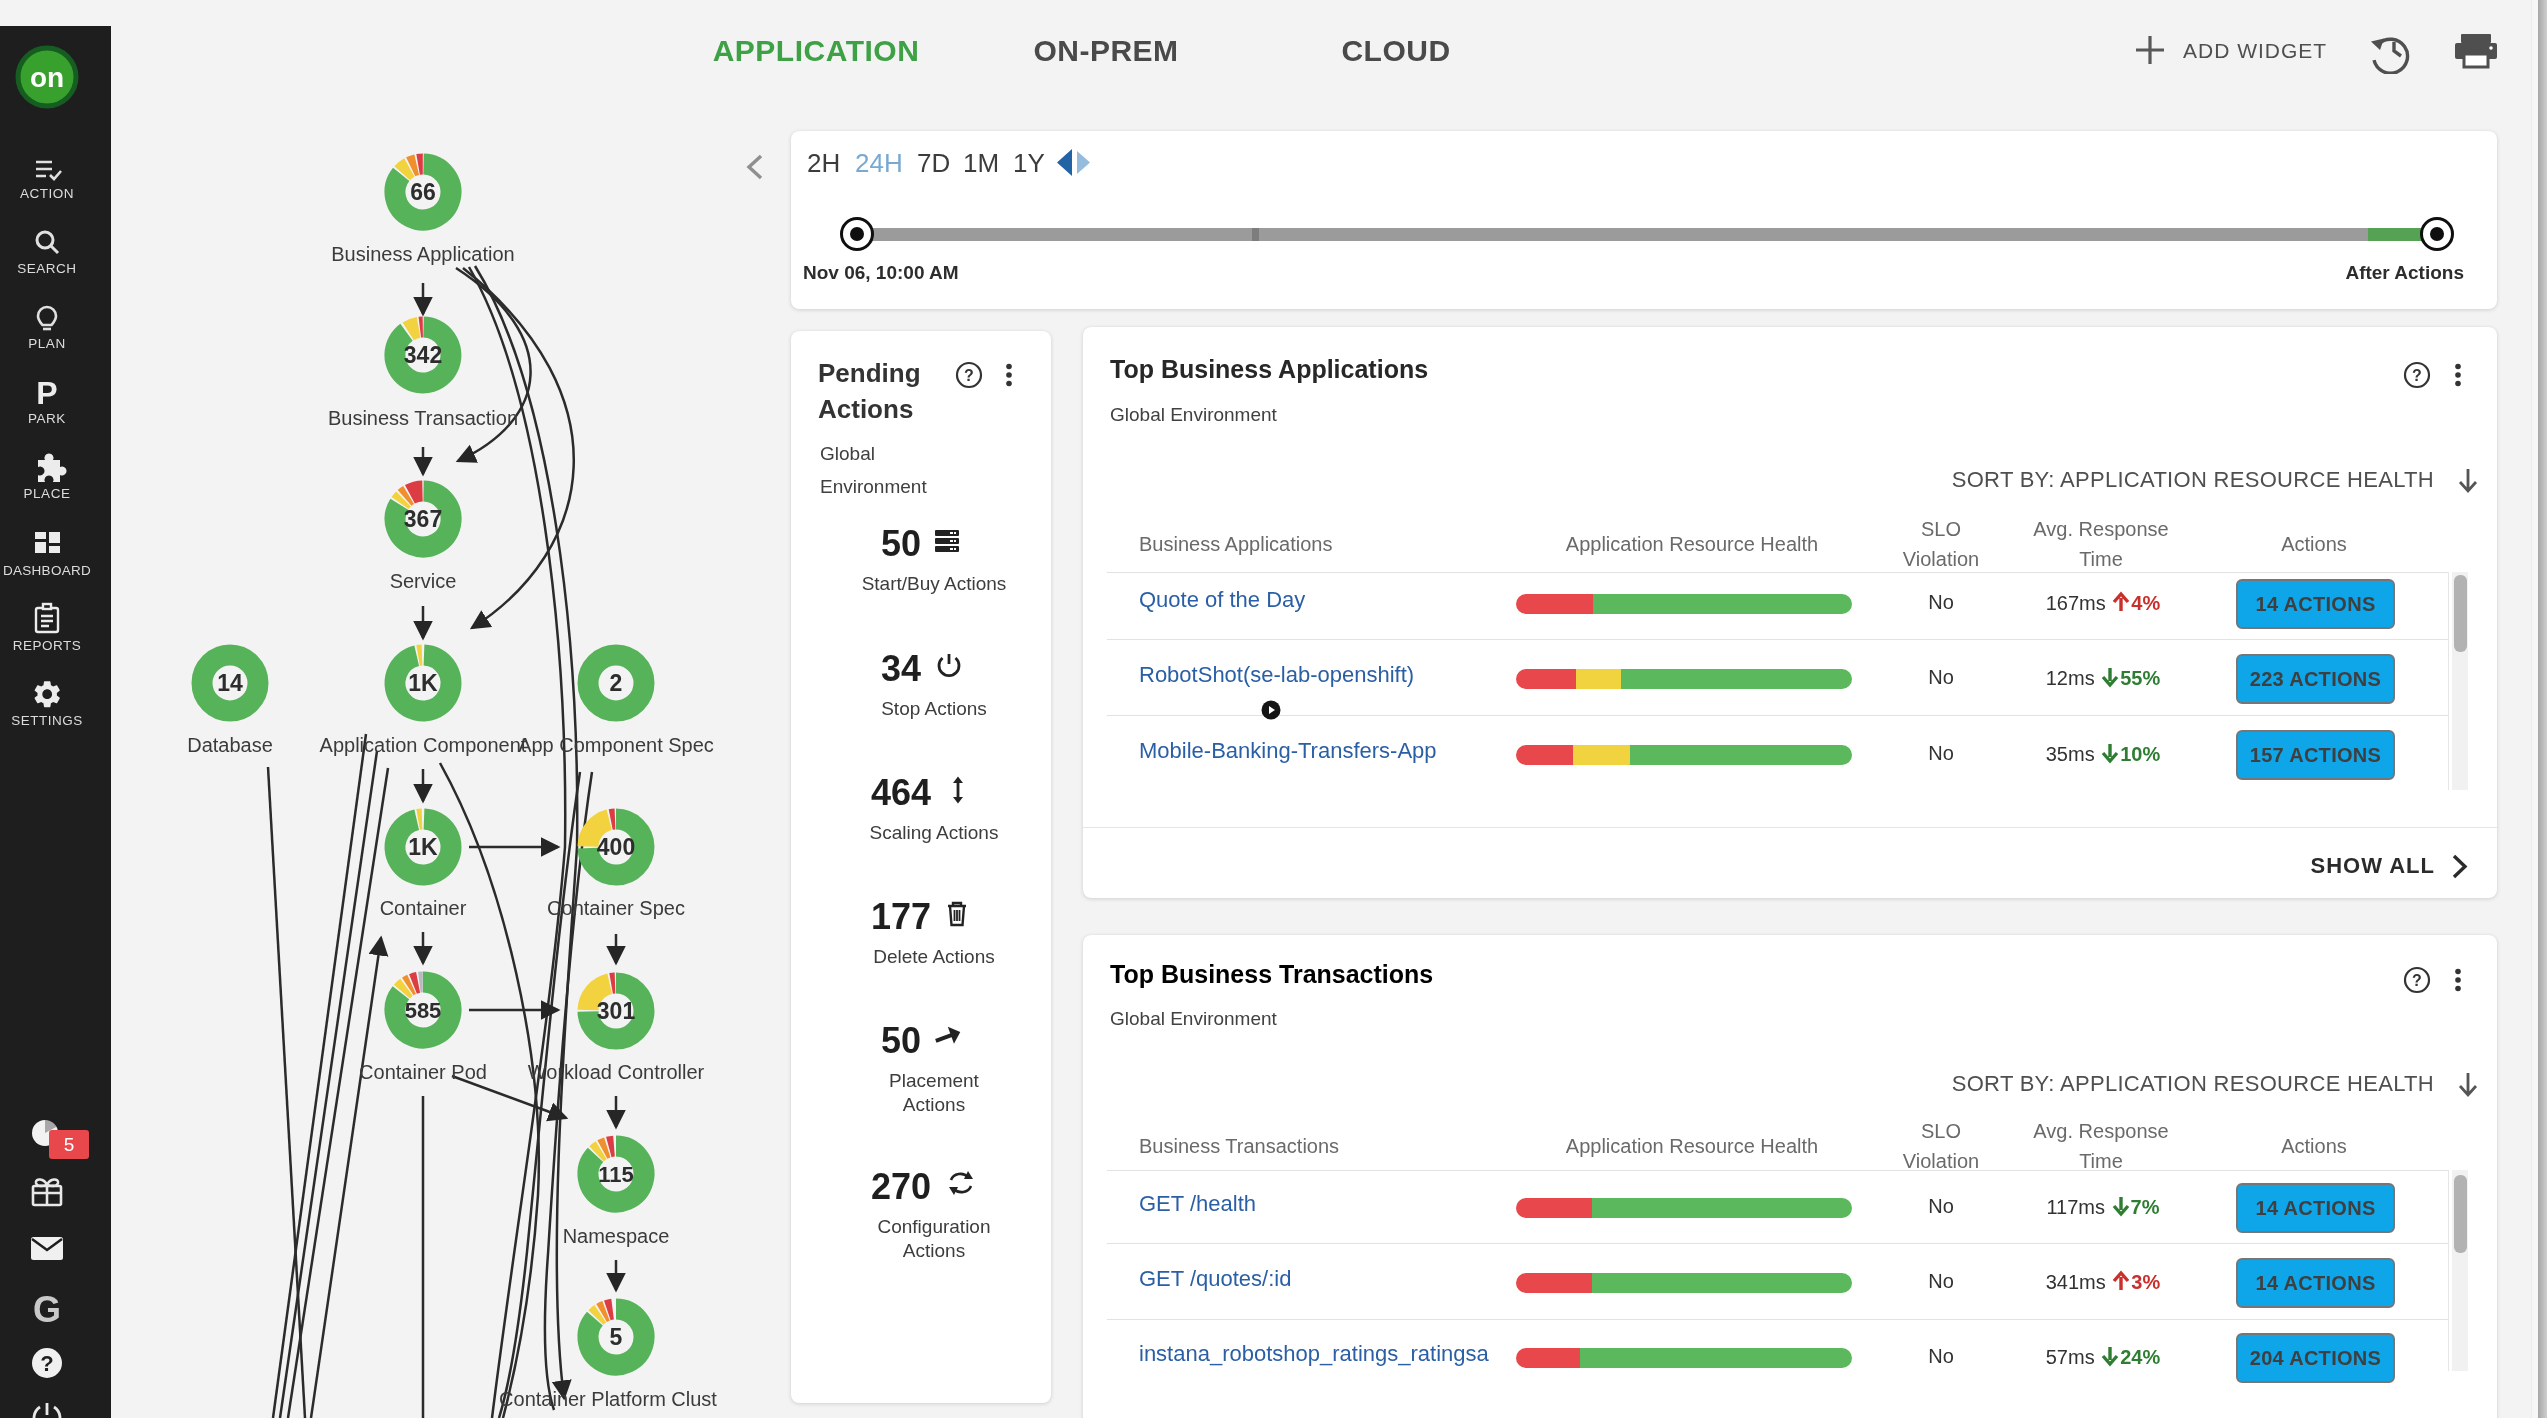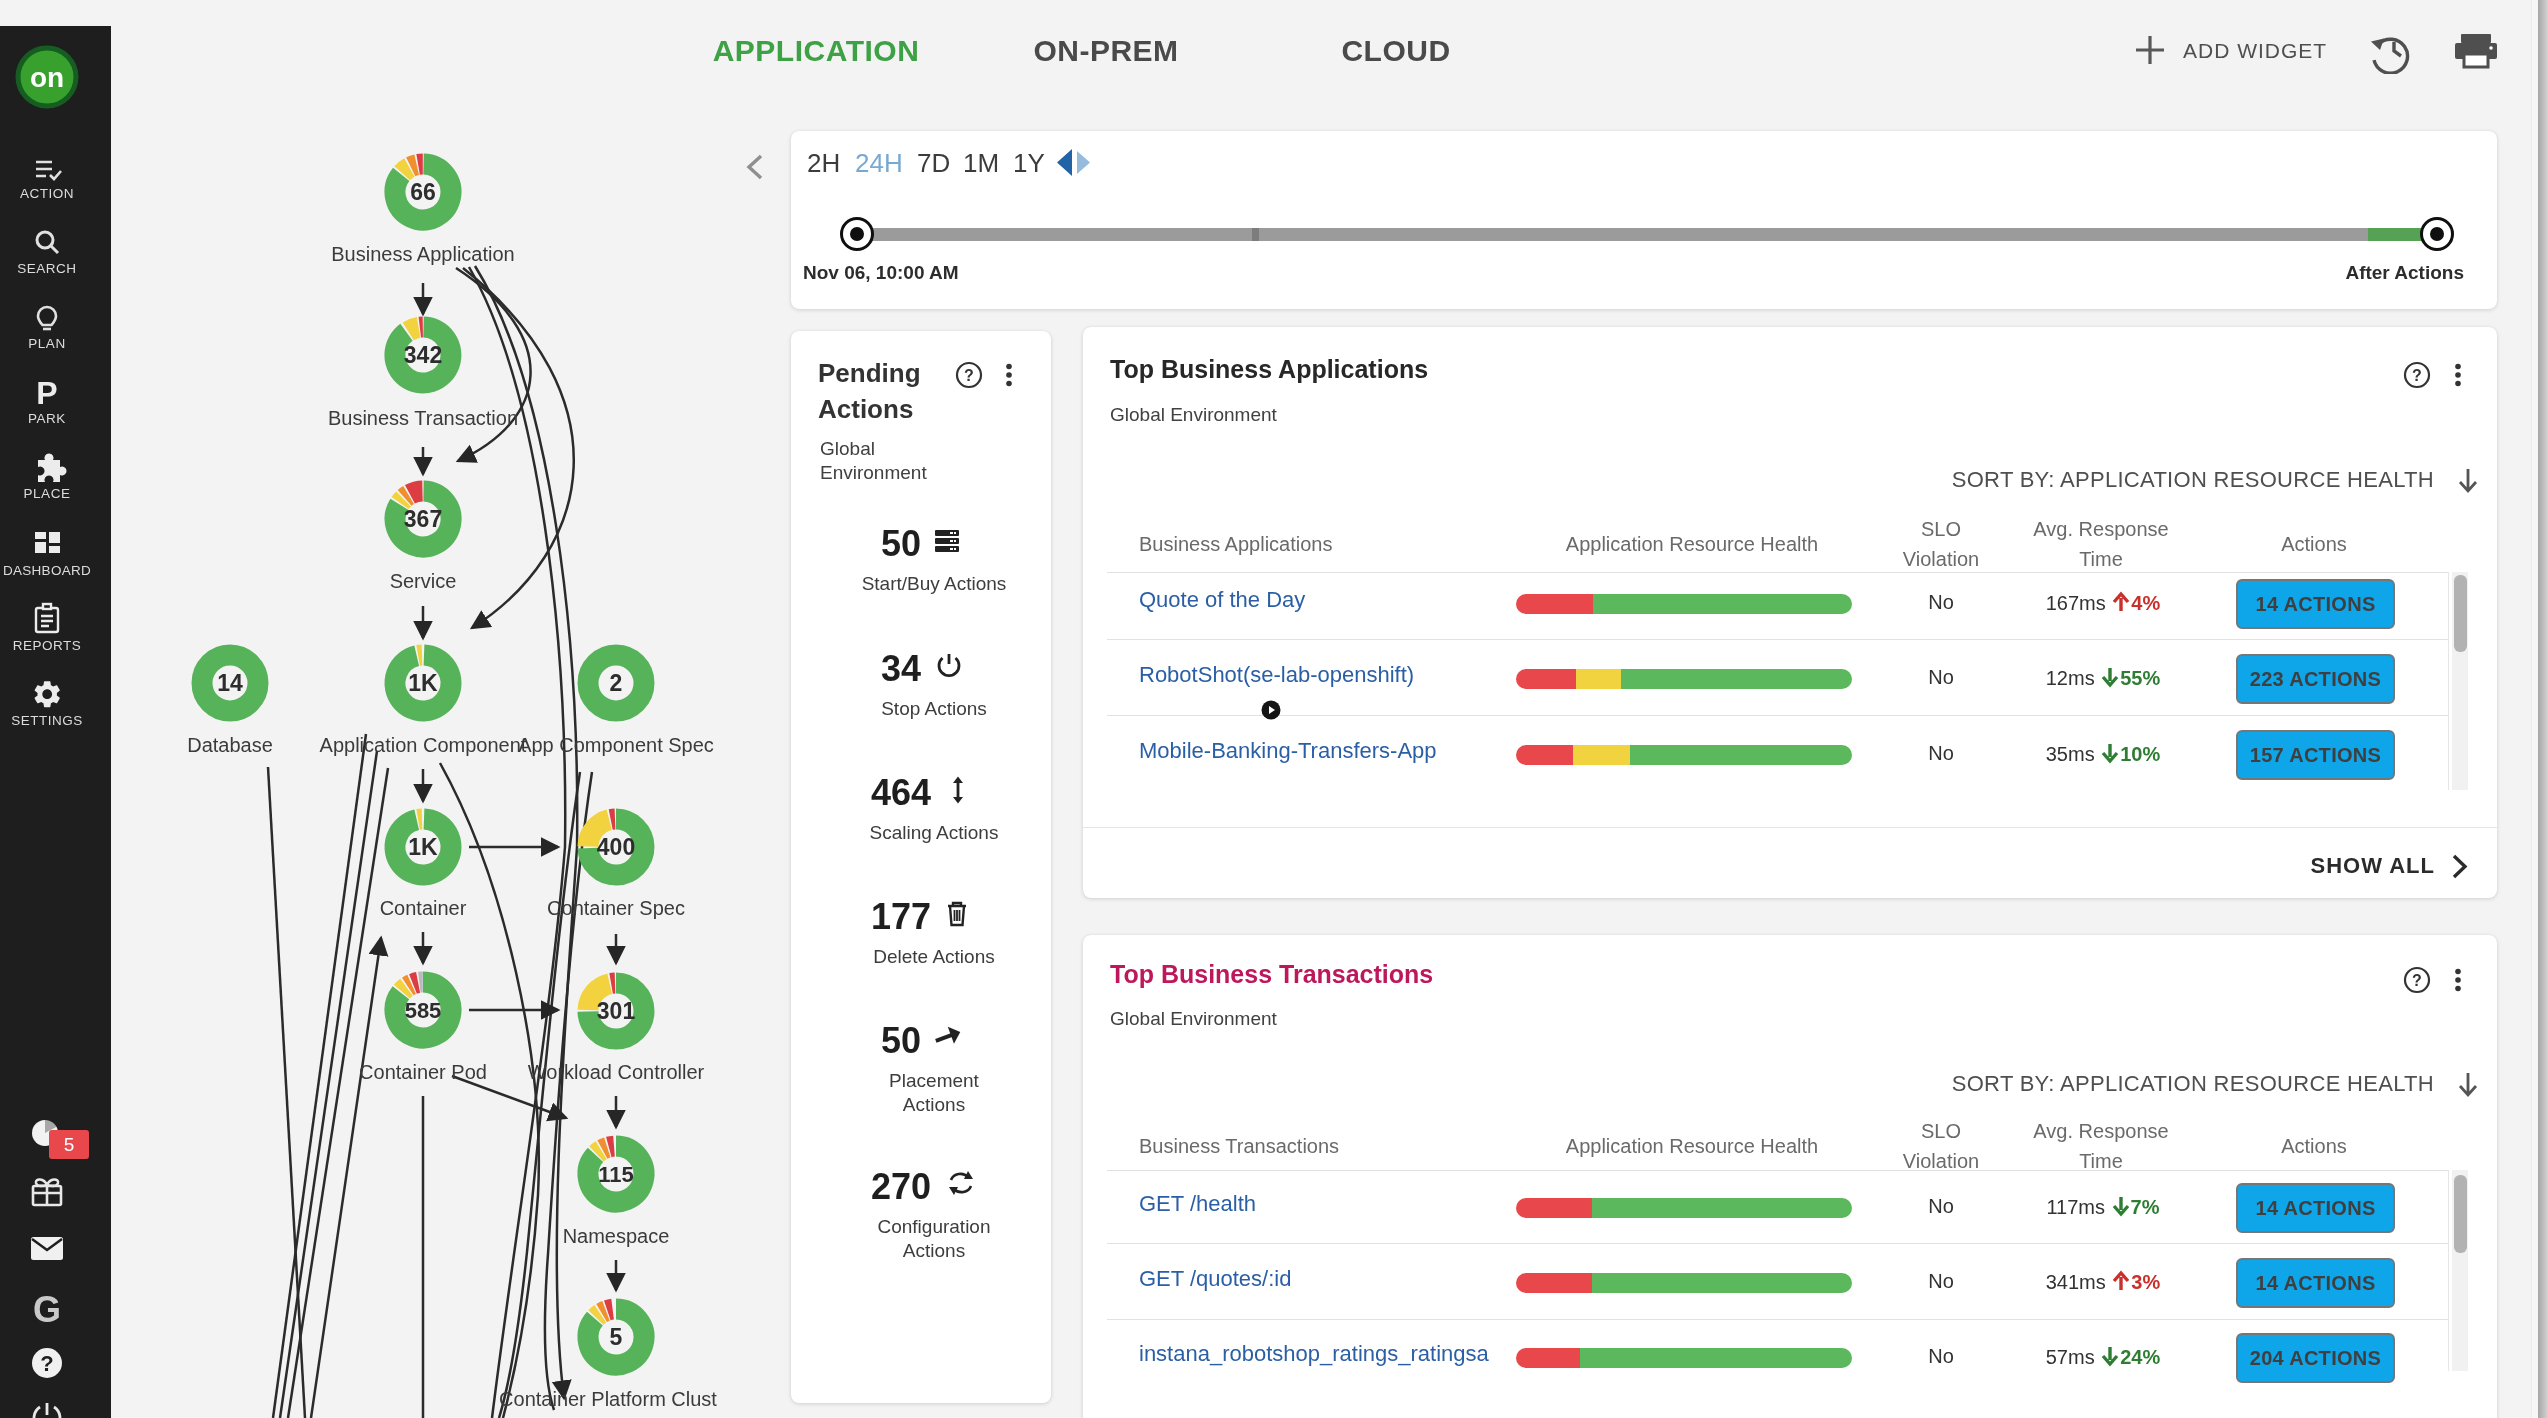--- a/index.html
+++ b/index.html
@@ -236,21 +236,21 @@
 <div class="abs" style="left:818px;top:355px;font-size:26px;font-weight:700;color:#333;line-height:36px;">Pending<br>Actions</div>
 <svg class="abs" style="left:955px;top:361px;" width="80" height="30" font-family="Liberation Sans,sans-serif">
  <circle cx="14" cy="14" r="12" stroke="#333" stroke-width="2.2" fill="none"></circle>
  <text x="14" y="20" text-anchor="middle" font-size="16" font-weight="700" fill="#333">?</text>
  <g fill="#333">
       <circle cx="54" cy="5.5" r="2.8"></circle>
       <circle cx="54" cy="14" r="2.8"></circle>
       <circle cx="54" cy="22.5" r="2.8"></circle>
     </g>
 </svg>
-<div class="abs" style="left:820px;top:437px;font-size:19px;color:#404040;line-height:24px;">Global<br>Environment</div>
+<div class="abs" style="left:820px;top:437px;font-size:19px;color:#404040;line-height:33px;">Global<br>Environment</div>
 
 <div class="num" style="left:791px;top:523px;width:220px;text-align:center;">50</div>
 <svg class="abs" style="left:934px;top:528px;" width="26" height="26">
     <g fill="#222">
       <rect x="1" y="2" width="24" height="6" rx="1"></rect>
       <rect x="1" y="10" width="24" height="6" rx="1"></rect>
       <rect x="1" y="18" width="24" height="6" rx="1"></rect>
       <rect x="16" y="4" width="3" height="2" fill="#fff"></rect>
       <rect x="20" y="4" width="2" height="2" fill="#fff"></rect>
       <rect x="16" y="12" width="3" height="2" fill="#fff"></rect>
@@ -372,21 +372,21 @@
 <div class="hline" style="left:1083px;top:827px;width:1414px;background:#e6e6e6;"></div>
 <div class="abs" style="left:2135px;top:853px;width:300px;text-align:right;font-size:22px;font-weight:700;color:#2b2b2b;letter-spacing:1px;">SHOW ALL</div>
 <svg class="abs" style="left:2446px;top:853px;" width="26" height="28">
     <path d="M8,3 L19,13.5 L8,24" stroke="#2b2b2b" stroke-width="3.4" fill="none"></path>
   </svg>
 <svg class="abs" style="left:1261px;top:700px;" width="22" height="22">
     <circle cx="10" cy="10" r="9.5" fill="#141414"></circle>
     <path d="M8,6 L14,10 L8,14 Z" fill="#fff"></path>
   </svg>
 <div class="card" style="left:1083px;top:935px;width:1414px;height:500px;"></div>
-<div class="abs" style="left:1110px;top:960px;font-size:25px;font-weight:700;color:#be185d;">Top Business Transactions</div>
+<div class="abs" style="left:1110px;top:960px;font-size:25px;font-weight:700;color:#000000;">Top Business Transactions</div>
 <div class="abs" style="left:1110px;top:1008px;font-size:19px;color:#414141;">Global Environment</div>
 <svg class="abs" style="left:2403px;top:966px;" width="80" height="30" font-family="Liberation Sans,sans-serif">
     <circle cx="14" cy="14" r="12" stroke="#333" stroke-width="2.2" fill="none"></circle>
     <text x="14" y="20" text-anchor="middle" font-size="16" font-weight="700" fill="#333">?</text>
     <g fill="#333">
       <circle cx="55" cy="5.5" r="2.8"></circle>
       <circle cx="55" cy="14" r="2.8"></circle>
       <circle cx="55" cy="22.5" r="2.8"></circle>
     </g>
   </svg>

